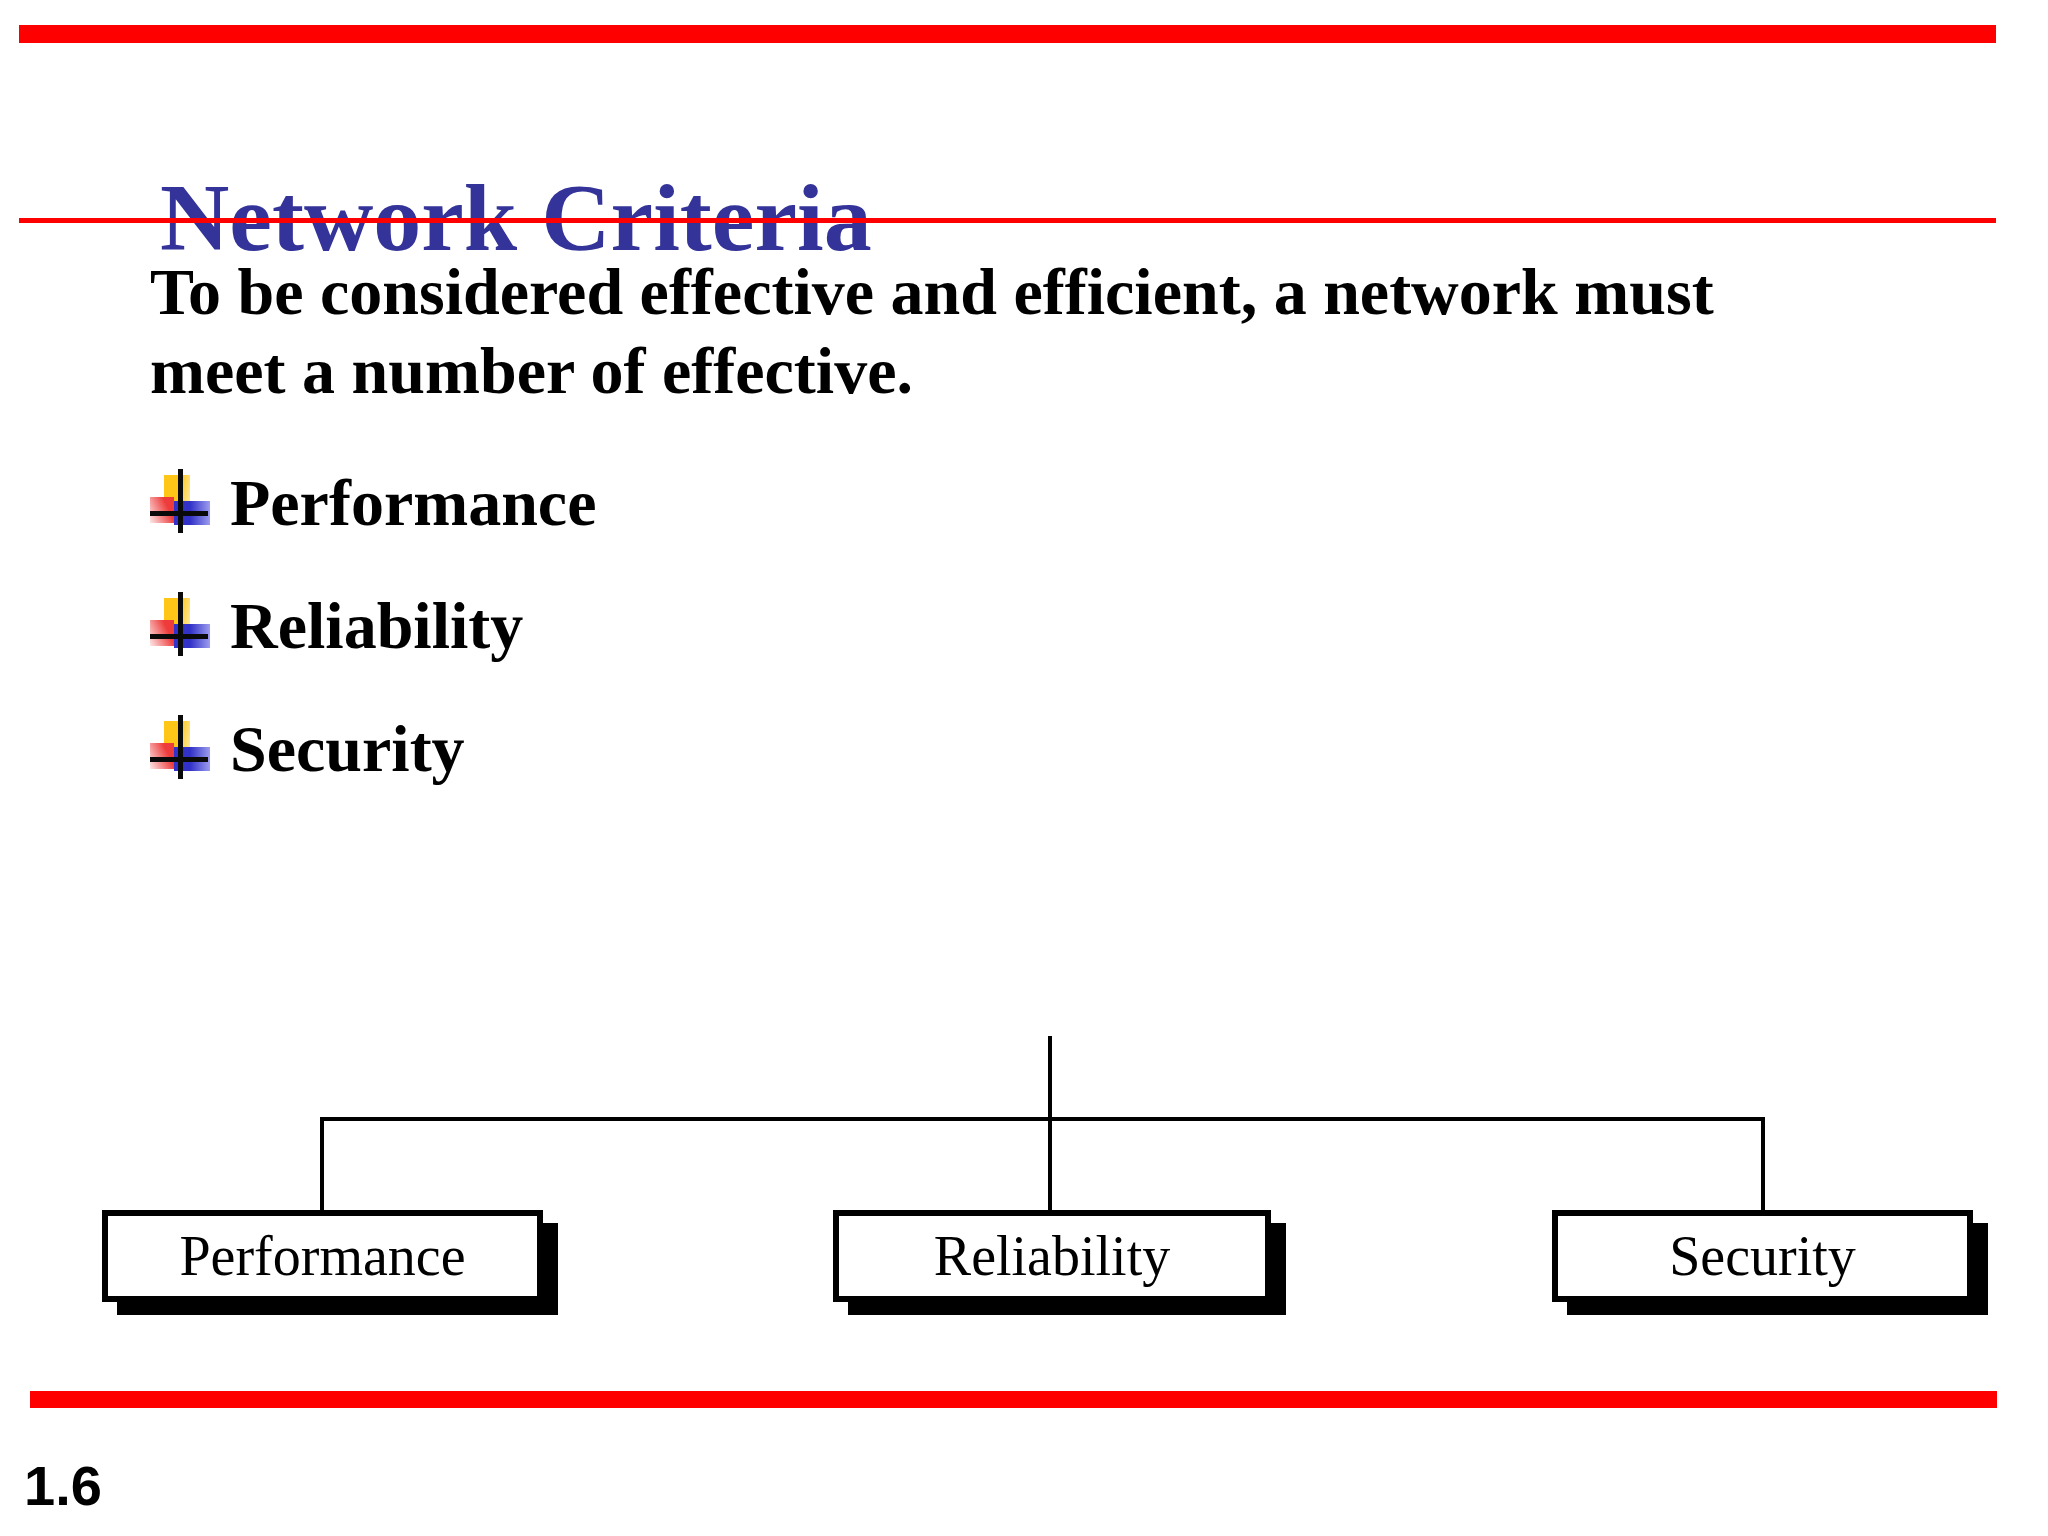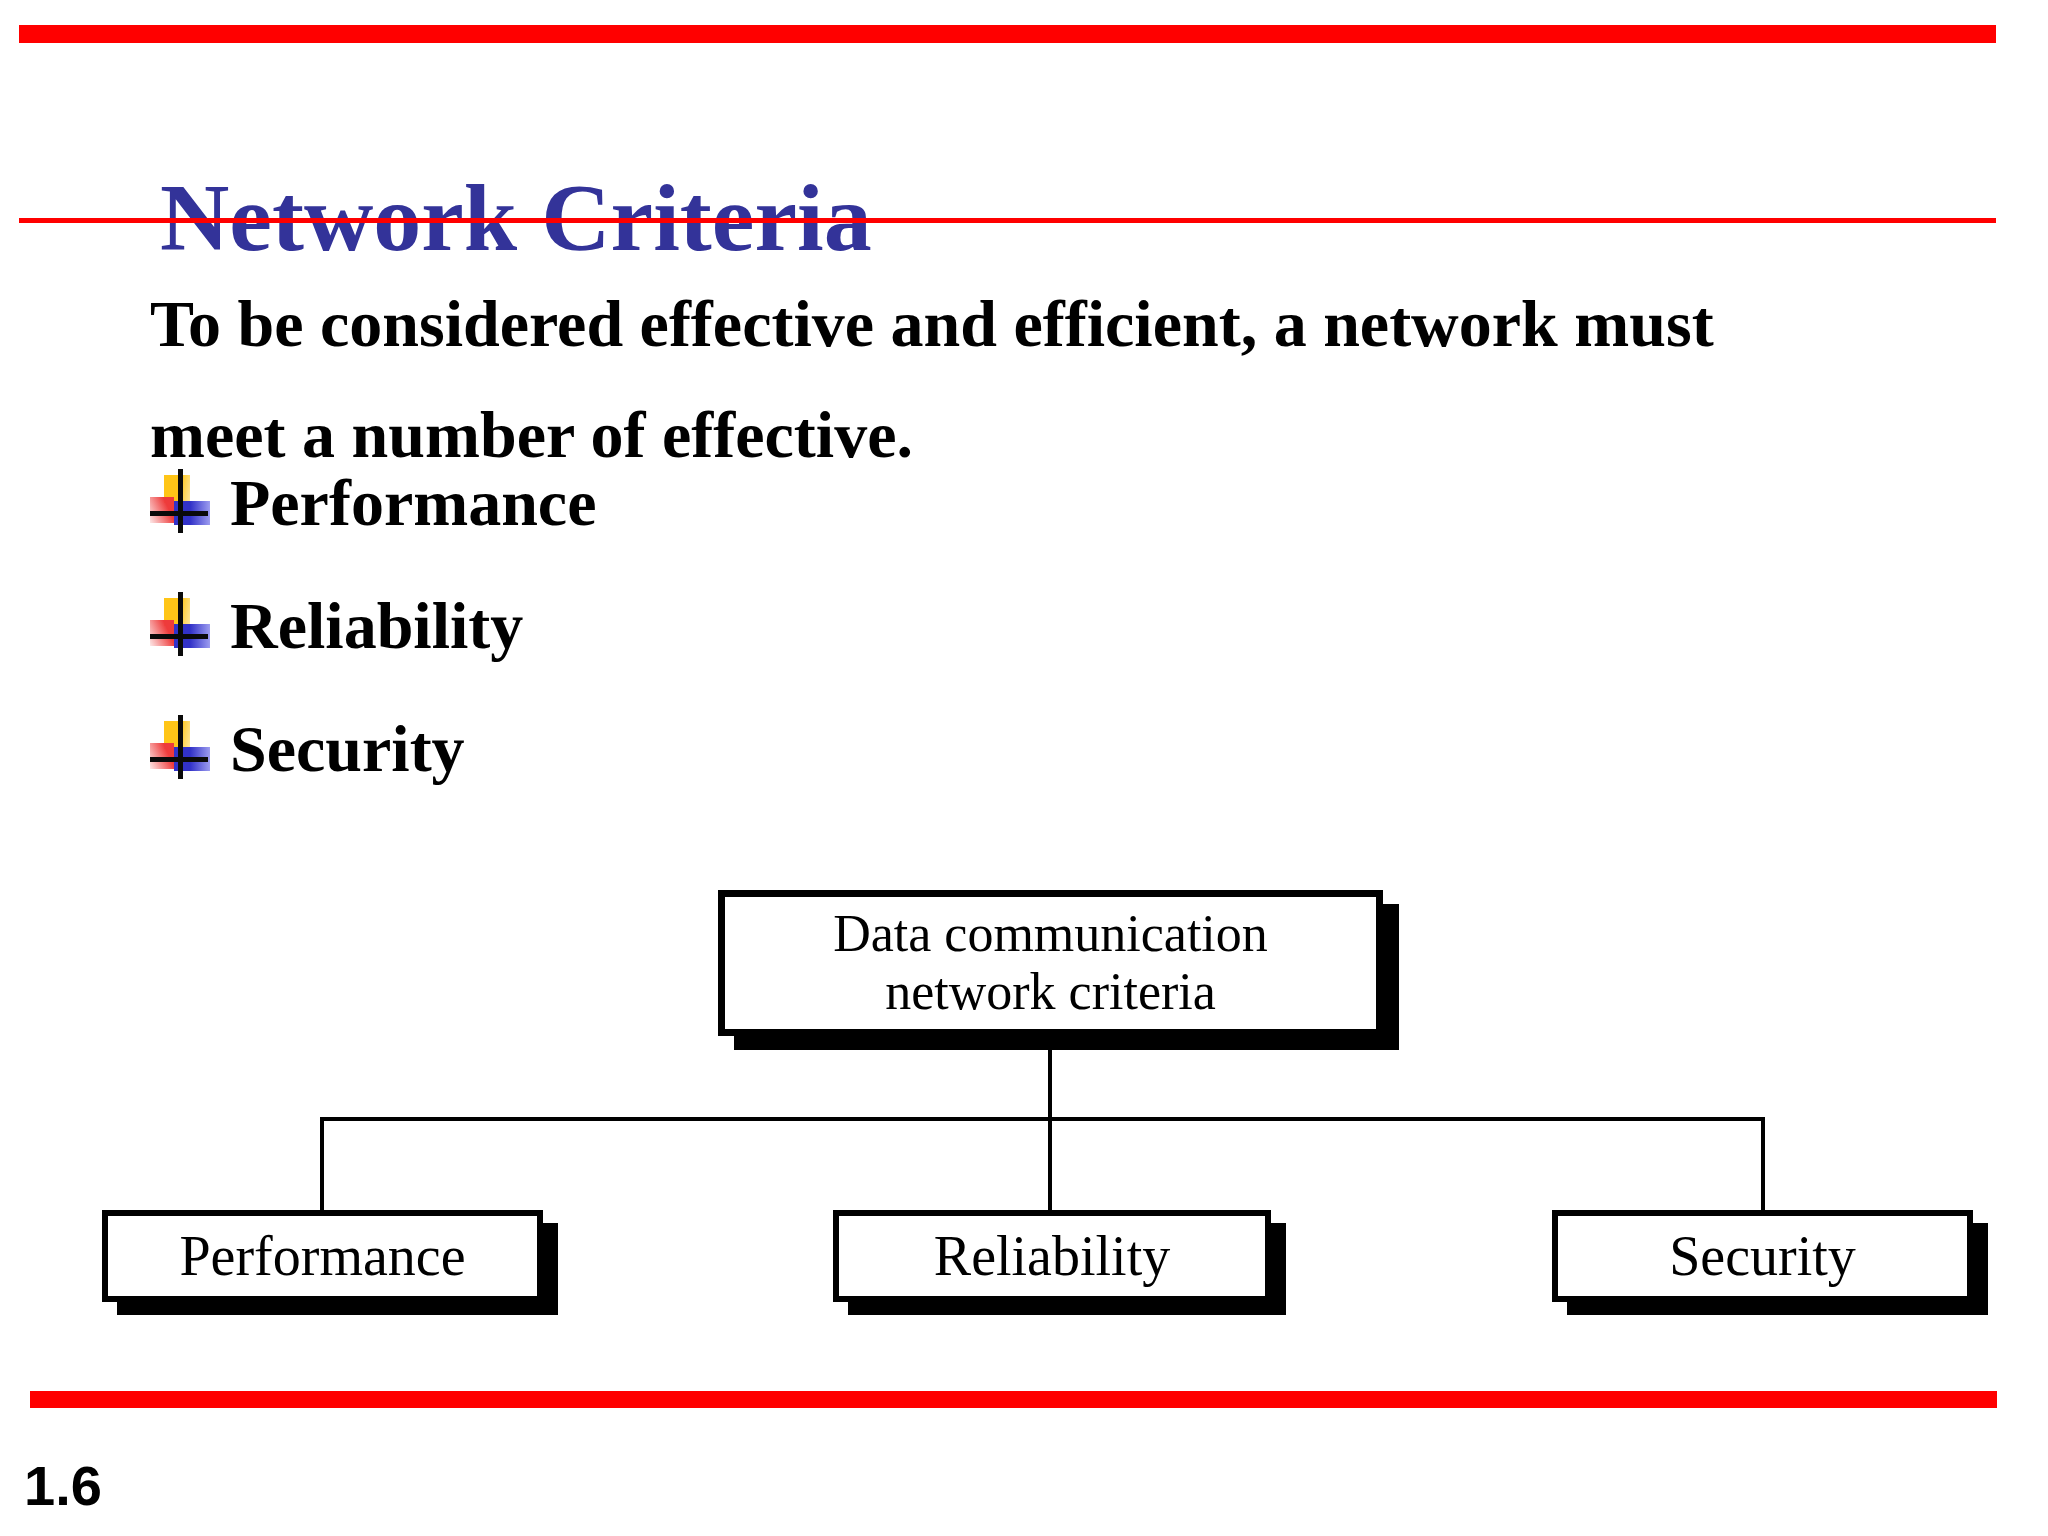--- a/index.html
+++ b/index.html
@@ -21,21 +21,21 @@
     font-size:96px;font-weight:bold;color:#333399;
     line-height:1.0;white-space:nowrap;
   }
 
   
   .intro{
     position:absolute;left:150px;top:252px;
     font-size:66px;font-weight:bold;color:#000;
     line-height:79px;white-space:nowrap;
   }
-  .intro .line{display:block;margin-top:32px;}
+  .intro .line{display:block;}
 
   
   .bullet-row{
     position:absolute;left:150px;height:64px;
     display:flex;align-items:center;gap:20px;
   }
   .bullet-row.b0{top:471px;}
   .bullet-row.b1{top:594px;}
   .bullet-row.b2{top:717px;}
   .bullet-label{font-size:66px;font-weight:bold;color:#000;line-height:64px;white-space:nowrap;}
@@ -137,24 +137,20 @@
     </span>
     <span class="bullet-label">Security</span>
   </div>
 
   <div class="dline dline-root-v"></div>
   <div class="dline dline-h"></div>
   <div class="dline dline-stub-performance"></div>
   <div class="dline dline-stub-reliability"></div>
   <div class="dline dline-stub-security"></div>
 
-  <div class="dbox dbox-root">
-    <span>Data communication</span>
-    <span>network criteria</span>
-  </div>
 
   <div class="dbox dbox-child dbox-performance">
     <span>Performance</span>
   </div>
 
   <div class="dbox dbox-child dbox-reliability">
     <span>Reliability</span>
   </div>
 
   <div class="dbox dbox-child dbox-security">

